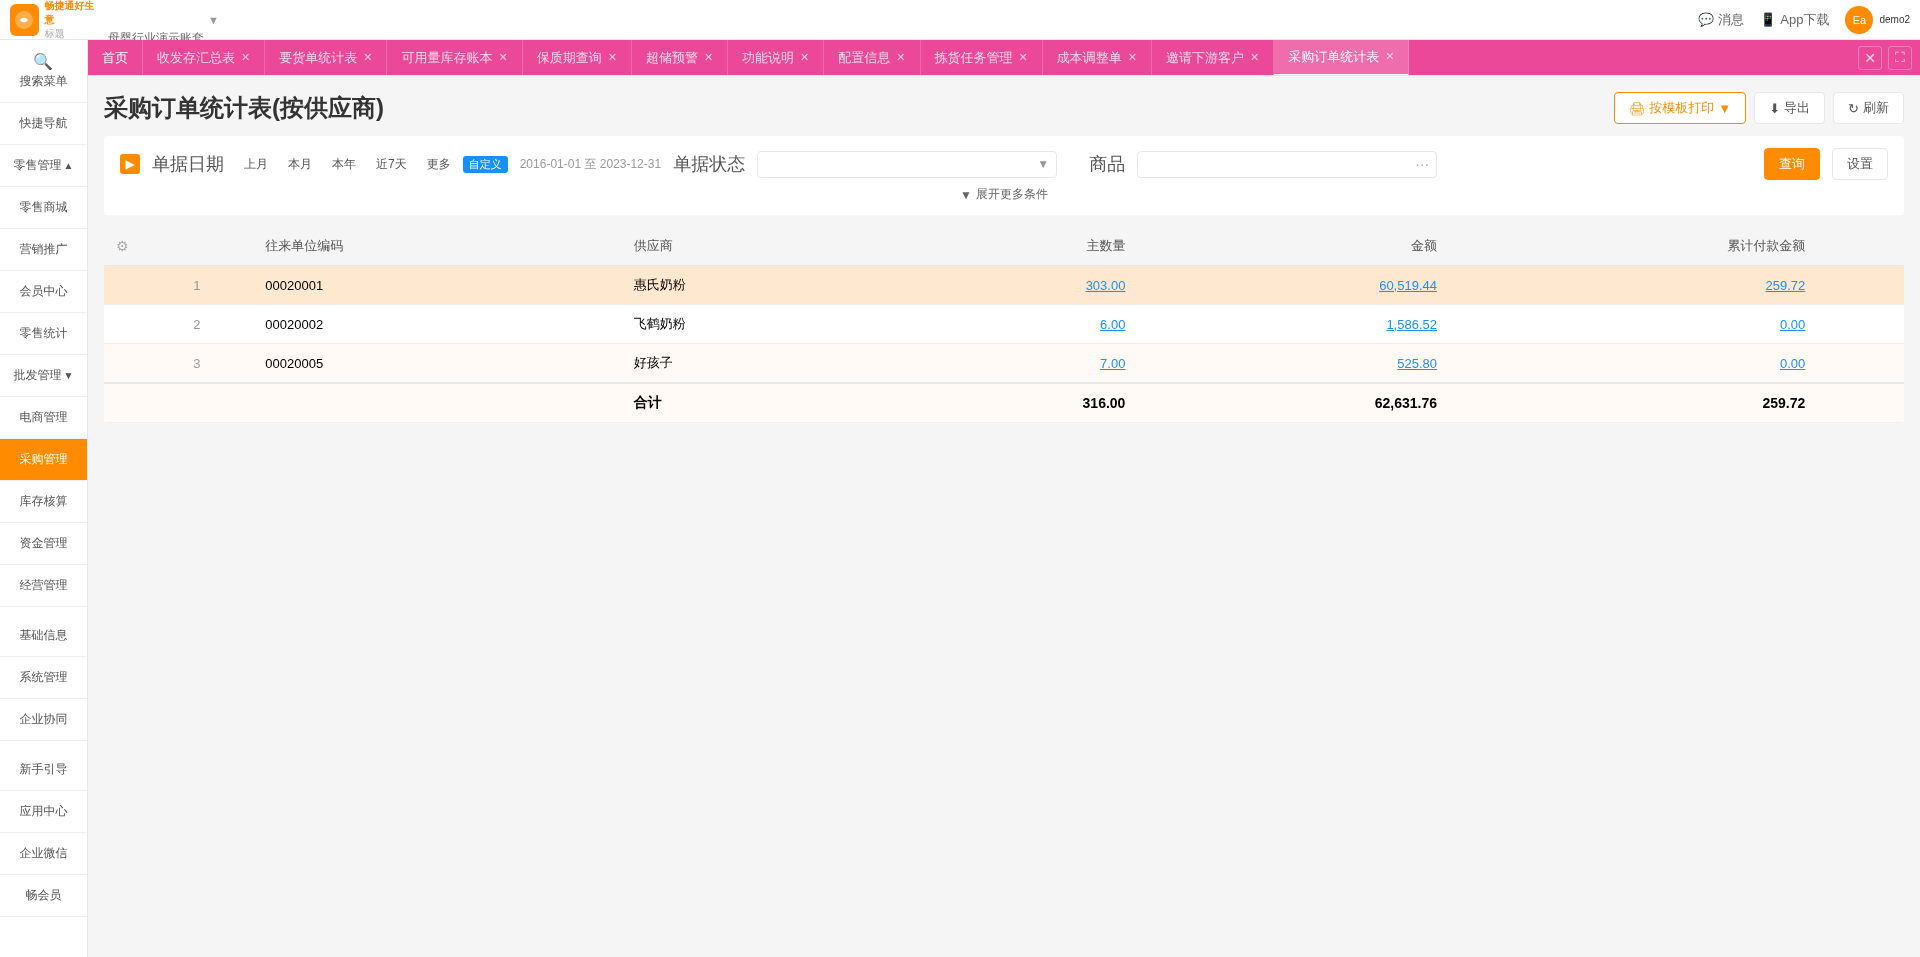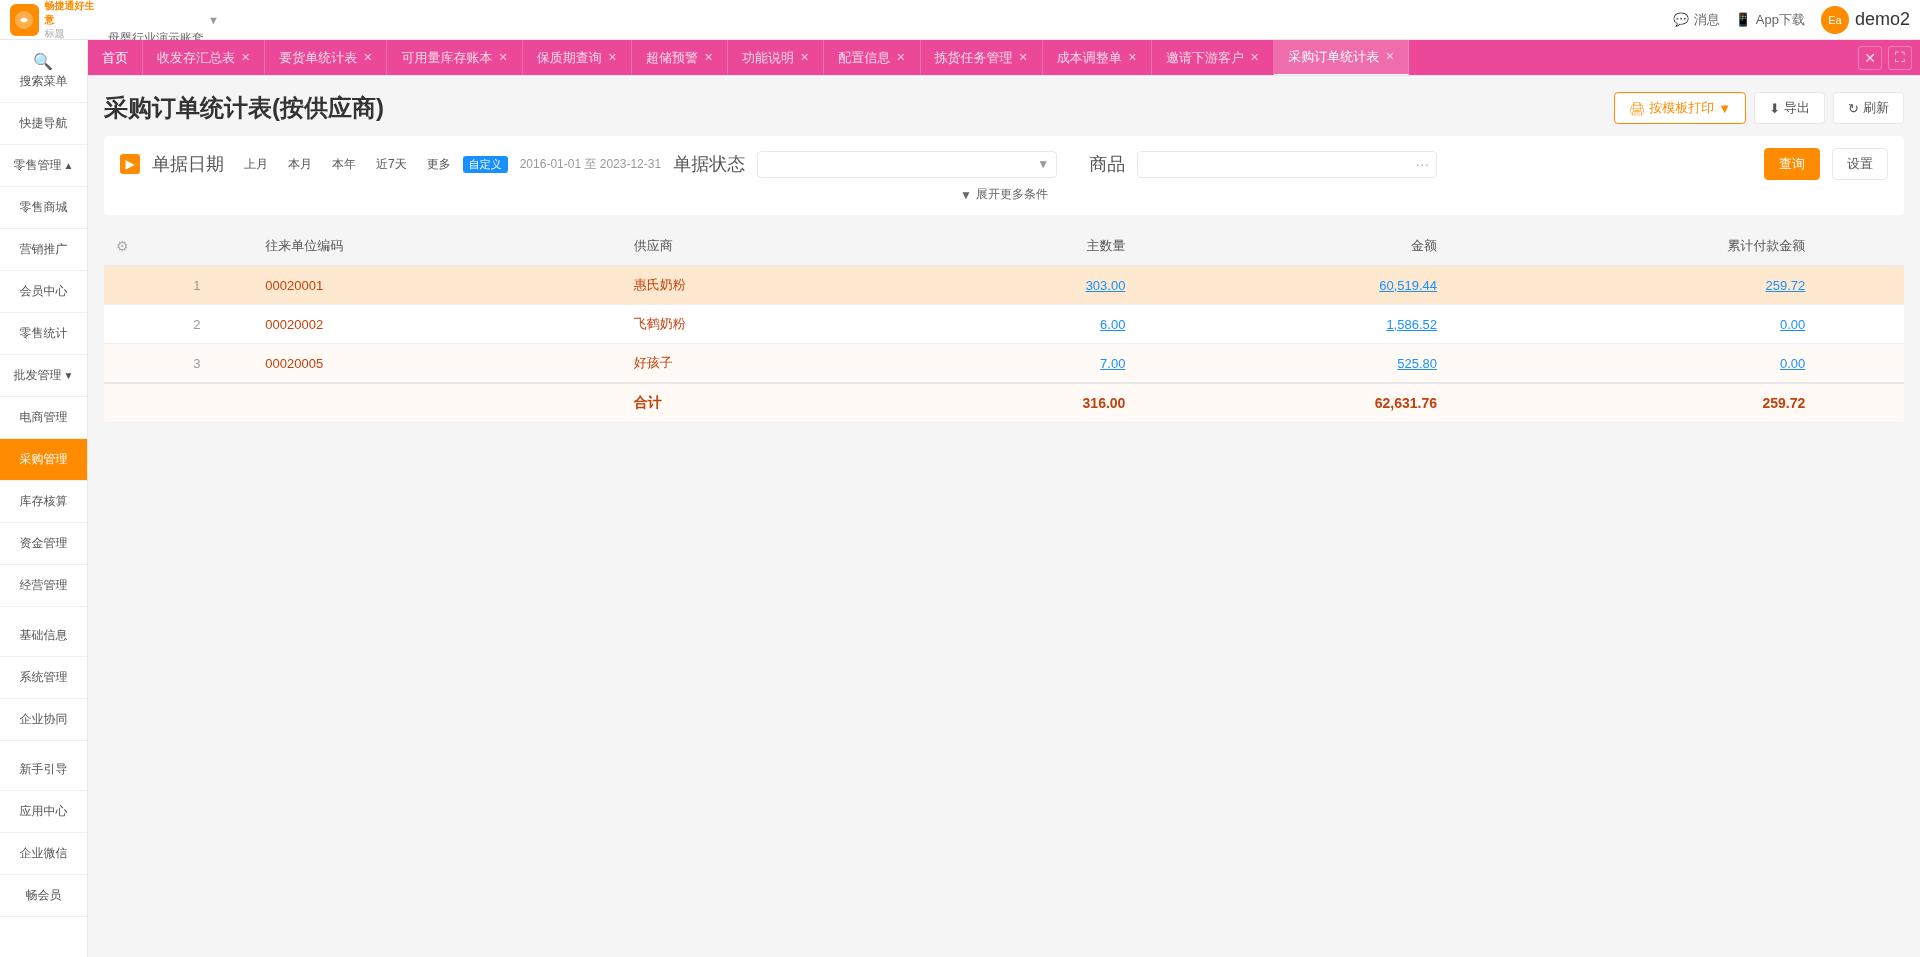--- a/index.html
+++ b/index.html
@@ -6,21 +6,21 @@
     body { font-family: "Microsoft YaHei", "PingFang SC", sans-serif; font-size: 13px; background: #f5f5f5; display: flex; flex-direction: column; height: 957px; overflow: hidden; }
 
     
     .top-bar { height: 40px; background: #fff; display: flex; align-items: center; border-bottom: 1px solid #e8e8e8; padding: 0 10px; }
     .logo-area { display: flex; align-items: center; gap: 6px; width: 88px; }
     .logo-icon { width: 32px; height: 32px; background: #ff8c00; border-radius: 6px; display: flex; align-items: center; justify-content: center; color: #fff; font-size: 10px; font-weight: bold; }
     .breadcrumb-area { flex: 1; display: flex; align-items: center; gap: 4px; padding-left: 10px; }
     .top-right { display: flex; align-items: center; gap: 16px; margin-left: auto; }
     .top-action { display: flex; align-items: center; gap: 4px; color: #666; font-size: 13px; cursor: pointer; }
     .user-avatar { width: 28px; height: 28px; border-radius: 50%; background: #ff8c00; display: flex; align-items: center; justify-content: center; color: #fff; font-size: 12px; }
-    .user-name { font-size: 18px; color: #333; cursor: pointer; }
+    .user-name { font-size: 10px; color: #333; cursor: pointer; }
 
     
     .main-layout { display: flex; flex: 1; overflow: hidden; }
 
     
     .sidebar { width: 88px; background: #fff; border-right: 1px solid #e8e8e8; display: flex; flex-direction: column; overflow-y: auto; }
     .sidebar-item { padding: 12px 6px; text-align: center; cursor: pointer; font-size: 12px; color: #555; border-bottom: 1px solid #f0f0f0; }
     .sidebar-item.active { background: #ff8c00; color: #fff; }
     .sidebar-item-with-arrow { display: flex; align-items: center; justify-content: center; gap: 2px; }
 
@@ -59,21 +59,21 @@
     .filter-input { width: 100%; border: 1px solid #e8e8e8; border-radius: 4px; padding: 5px 30px 5px 10px; font-size: 13px; color: #333; }
     .filter-input-more { position: absolute; right: 8px; top: 50%; transform: translateY(-50%); color: #aaa; font-size: 14px; cursor: pointer; }
     .expand-row { display: flex; justify-content: center; padding-top: 6px; }
     .expand-btn { color: #666; font-size: 12px; cursor: pointer; display: flex; align-items: center; gap: 4px; }
 
     
     .table-wrapper { background: #fff; border-radius: 4px; overflow: hidden; }
     .table { width: 100%; border-collapse: collapse; }
     .table th { background: #f5f5f5; padding: 10px 12px; text-align: left; font-size: 13px; color: #555; font-weight: 500; border-bottom: 1px solid #e8e8e8; }
     .table th.num { text-align: center; }
-    .table td { padding: 10px 12px; font-size: 13px; color: #c2410c; border-bottom: 1px solid #f0f0f0; }
+    .table td { padding: 10px 12px; font-size: 13px; color: #000000; border-bottom: 1px solid #f0f0f0; }
     .table td.num { text-align: center; color: #999; }
     .table td.amount { text-align: right; color: #1890ff; text-decoration: underline; cursor: pointer; }
     .table tr:nth-child(odd) { background: #fffaf5; }
     .table tr.selected { background: #ffe8d0; }
     .table-footer { background: #fffaf5; border-top: 2px solid #e8e8e8; }
     .table-footer td { padding: 10px 12px; font-weight: bold; font-size: 14px; }
     .gear-icon-cell { width: 36px; }
     .gear-icon { color: #aaa; font-size: 14px; cursor: pointer; }
     .expand-icon { background: #ff8c00; color: #fff; width: 20px; height: 20px; border-radius: 3px; display: flex; align-items: center; justify-content: center; cursor: pointer; font-size: 12px; }
 

